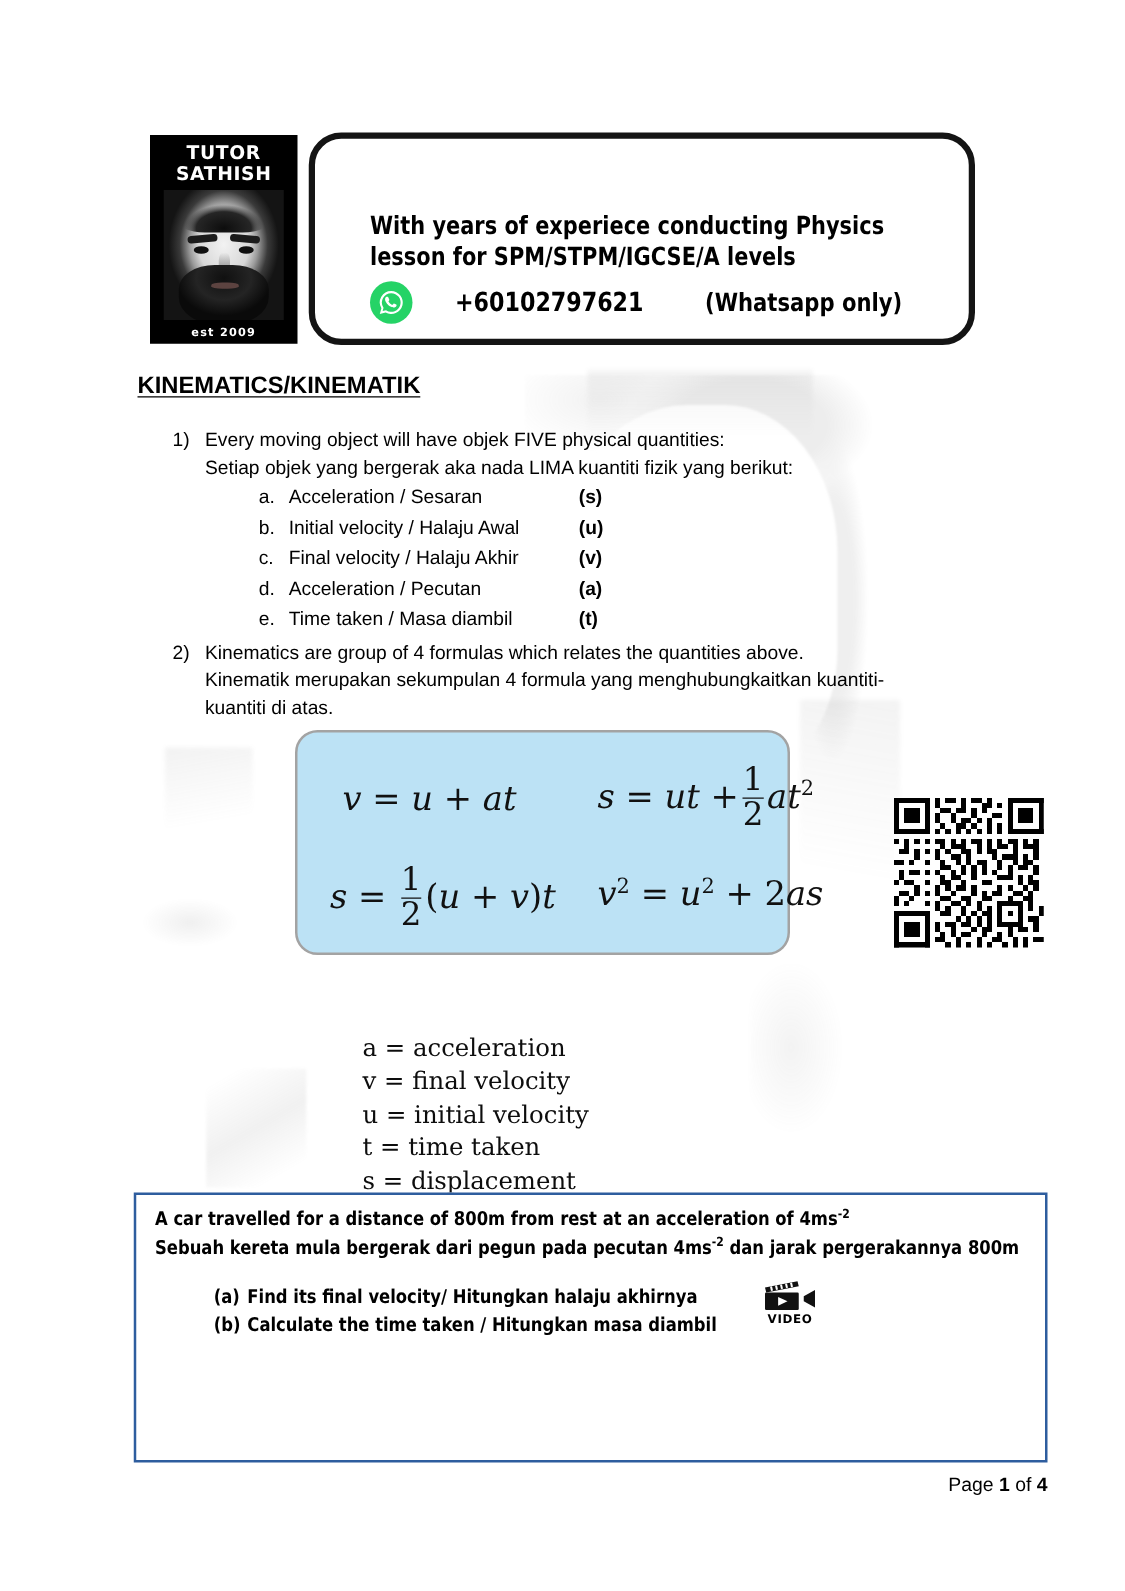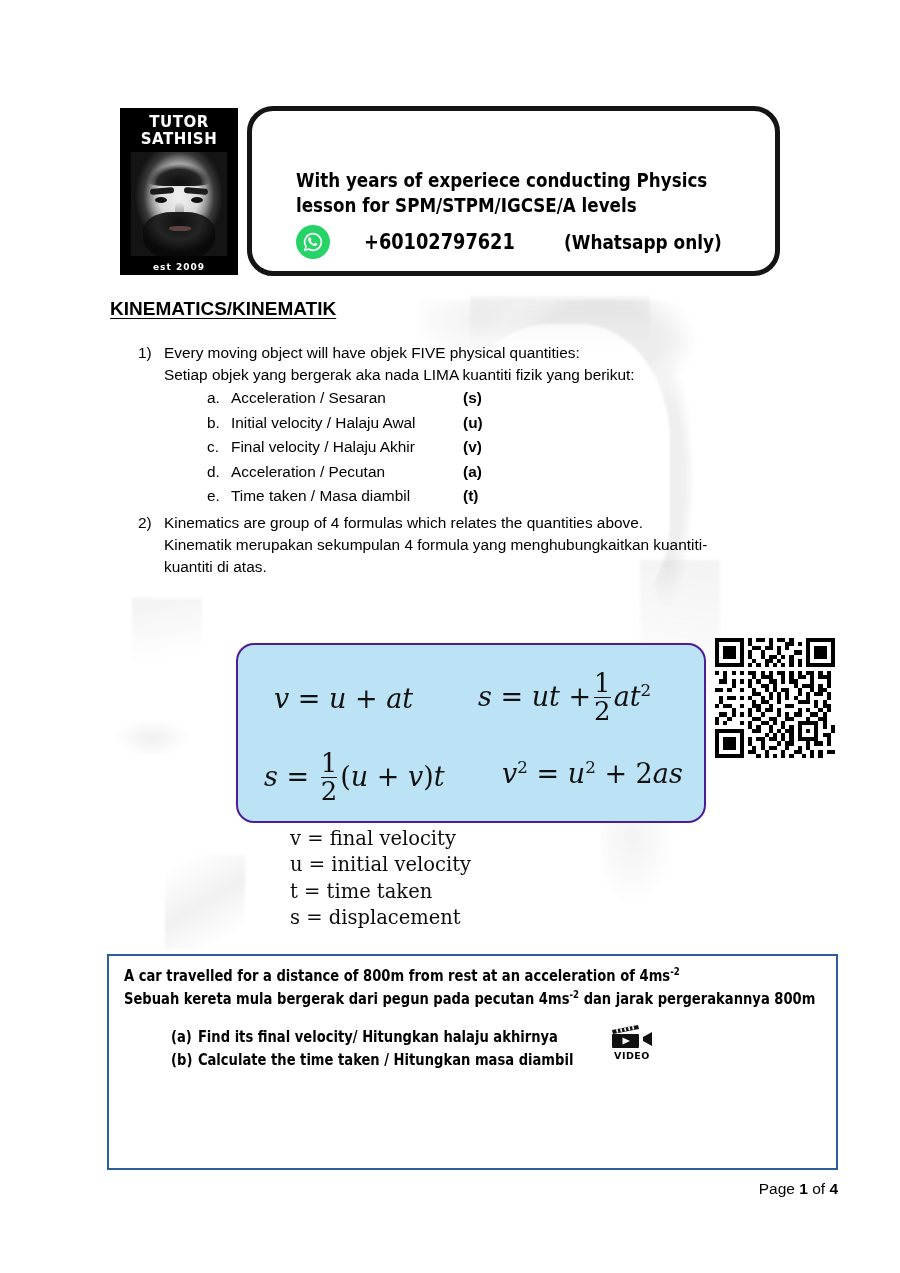--- a/index.html
+++ b/index.html
@@ -242,24 +242,24 @@
   .sub-sym { font-weight: bold; }
 
   .item2-num { left: 138px; top: 512px; }
   .item2-l1  { left: 164px; top: 512px; }
   .item2-l2  { left: 164px; top: 534px; }
   .item2-l3  { left: 164px; top: 556px; }
 
   
   .formula-box {
     position: absolute;
-    left: 236px; top: 643px;
-    width: 470px; height: 180px;
+    left: 236px; top: 584px;
+    width: 396px; height: 180px;
     background: #BCE2F5;
-    border: 2px solid #4c1d95;
+    border: 2px solid #a3a3a3;
     border-radius: 18px;
     box-sizing: border-box;
     z-index: 2;
   }
   .eq {
     position: absolute;
     font-family: "DejaVu Serif", "Liberation Serif", serif;
     font-style: italic;
     font-size: 27px;
     color: #111;
@@ -277,21 +277,21 @@
     position: relative;
     top: -1px;
   }
   .frac .num { display: block; }
   .frac .den { display: block; border-top: 1.6px solid #111; }
   .sup { font-size: 0.62em; vertical-align: super; font-style: normal; }
 
   .eq1 { left: 36px;  top: 38px; }
   .eq2 { left: 240px; top: 26px; }
   .eq3 { left: 26px;  top: 106px; }
-  .eq4 { left: 240px; top: 112px; margin-left: 24px; }
+  .eq4 { left: 240px; top: 112px; }
 
   
   .qr {
     position: absolute;
     left: 715px; top: 638px;
     width: 120px; height: 120px;
     z-index: 2;
     background: #fff;
   }
 
@@ -649,20 +649,21 @@
         <rect x="18" y="28" width="1" height="1"></rect>
       <rect x="21" y="28" width="1" height="1"></rect>
         <rect x="25" y="28" width="1" height="1"></rect>
       <rect x="20" y="22" width="1" height="1"></rect>
         <rect x="24" y="22" width="1" height="1"></rect>
     </g>
   </svg>
 </div>
 
 <div class="legend">
+  <div>a = acceleration</div>
   <div>v = final velocity</div>
   <div>u = initial velocity</div>
   <div>t = time taken</div>
   <div>s = displacement</div>
 </div>
 
 <div class="q-box">
   <div class="q-line q-en">
     <span>A car travelled for a distance of 800m from rest at an acceleration of 4ms</span><sup>-2</sup>
   </div>

